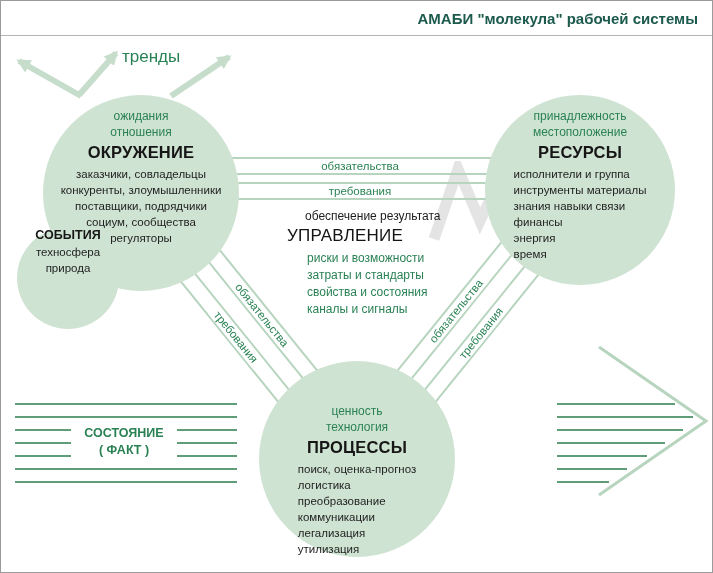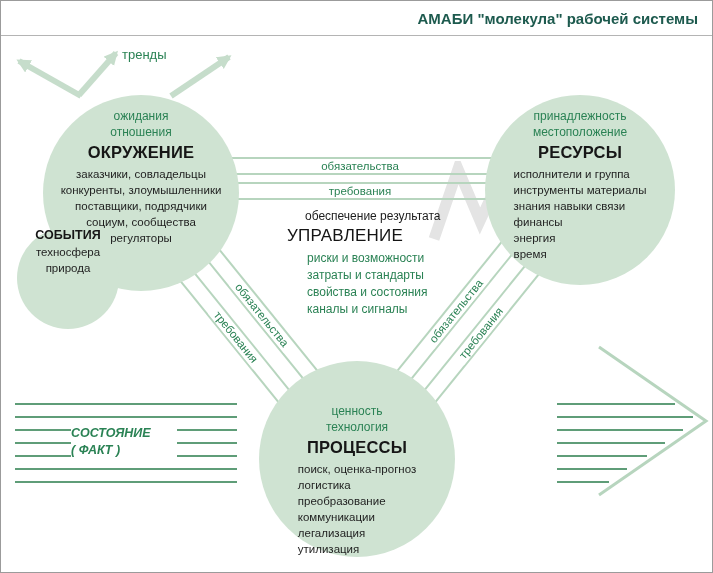--- a/index.html
+++ b/index.html
@@ -2,21 +2,21 @@
 <html style="--accent-green: #2a8254; --title-green: #1d5a4e; --circle-fill: #cfe3d2; --band-green: #b7d5be; --line-green: #5f9d78;"><head>
 <meta charset="utf-8">
 <style>
   * { margin:0; padding:0; box-sizing:border-box; }
   body { font-family:"Liberation Sans","DejaVu Sans",sans-serif; background:#fff; }
   .canvas { position:relative; width:713px; height:573px; background:#fff;
             border:1px solid #9b9b9b; overflow:hidden; }
   .title { position:absolute; top:9px; right:14px; font-size:15px; font-weight:bold;
            color:var(--title-green,#1d5a4e); }
   .title-rule { position:absolute; top:34px; left:0; width:100%; height:1px; background:#b4b4b4; }
-  .trends-label { position:absolute; left:121px; top:46px; font-size:13px;
+  .trends-label { position:absolute; left:121px; top:46px; font-size:17px;
                   color:var(--accent-green,#2a8254); }
   .svg-abs { position:absolute; }
   .circle { position:absolute; border-radius:50%; background:var(--circle-fill,#cfe3d2);
             display:flex; flex-direction:column; align-items:center; text-align:center; }
   .glabel { font-size:12px; line-height:16px; color:var(--accent-green,#2a8254); }
   .circle-title { font-size:16.5px; font-weight:bold; color:#161616; margin:3px 8px 4px;
                   letter-spacing:.2px; }
   .citem { font-size:11.5px; line-height:16px; color:#1e1e1e; white-space:nowrap; }
   .items-left { text-align:left; }
   .events-circle { }
@@ -25,22 +25,22 @@
           border-top:2px solid var(--band-green,#b7d5be);
           border-bottom:2px solid var(--band-green,#b7d5be);
           display:flex; align-items:center; justify-content:center; }
   .band-label { font-size:11.5px; color:var(--accent-green,#2a8254); background:#fff;
                 padding:0 5px; line-height:13px; white-space:nowrap; }
   .management { position:absolute; }
   .mgmt-above { font-size:12px; color:#1c1c1c; padding-left:18px; margin-bottom:3px; }
   .mgmt-title { font-size:17px; font-weight:normal; color:#141414; margin-bottom:4px; letter-spacing:.2px; }
   .mgmt-item { font-size:12px; line-height:17px; color:var(--accent-green,#2a8254); padding-left:20px; }
   .hline { position:absolute; height:2px; background:var(--line-green,#5f9d78); }
-  .side-text { position:absolute; background:#fff; font-weight:bold;
-               font-size:12.5px; line-height:17px; color:var(--accent-green,#2a8254); padding:4px 0;font-style:italic; }
+  .side-text { position:absolute; background:#fff; text-align:center; font-weight:bold;
+               font-size:12.5px; line-height:17px; color:var(--accent-green,#2a8254); padding:4px 0; }
 </style>
 </head>
 <body>
 
 <div class="canvas">
 
   <svg class="svg-abs" style="left:423px; top:160px;" width="112" height="86">
     <polyline points="10,78 34,8 56,60 80,8 102,78" fill="none" stroke="#e4e4e4" stroke-width="11" stroke-linejoin="miter"></polyline>
   </svg>
 

